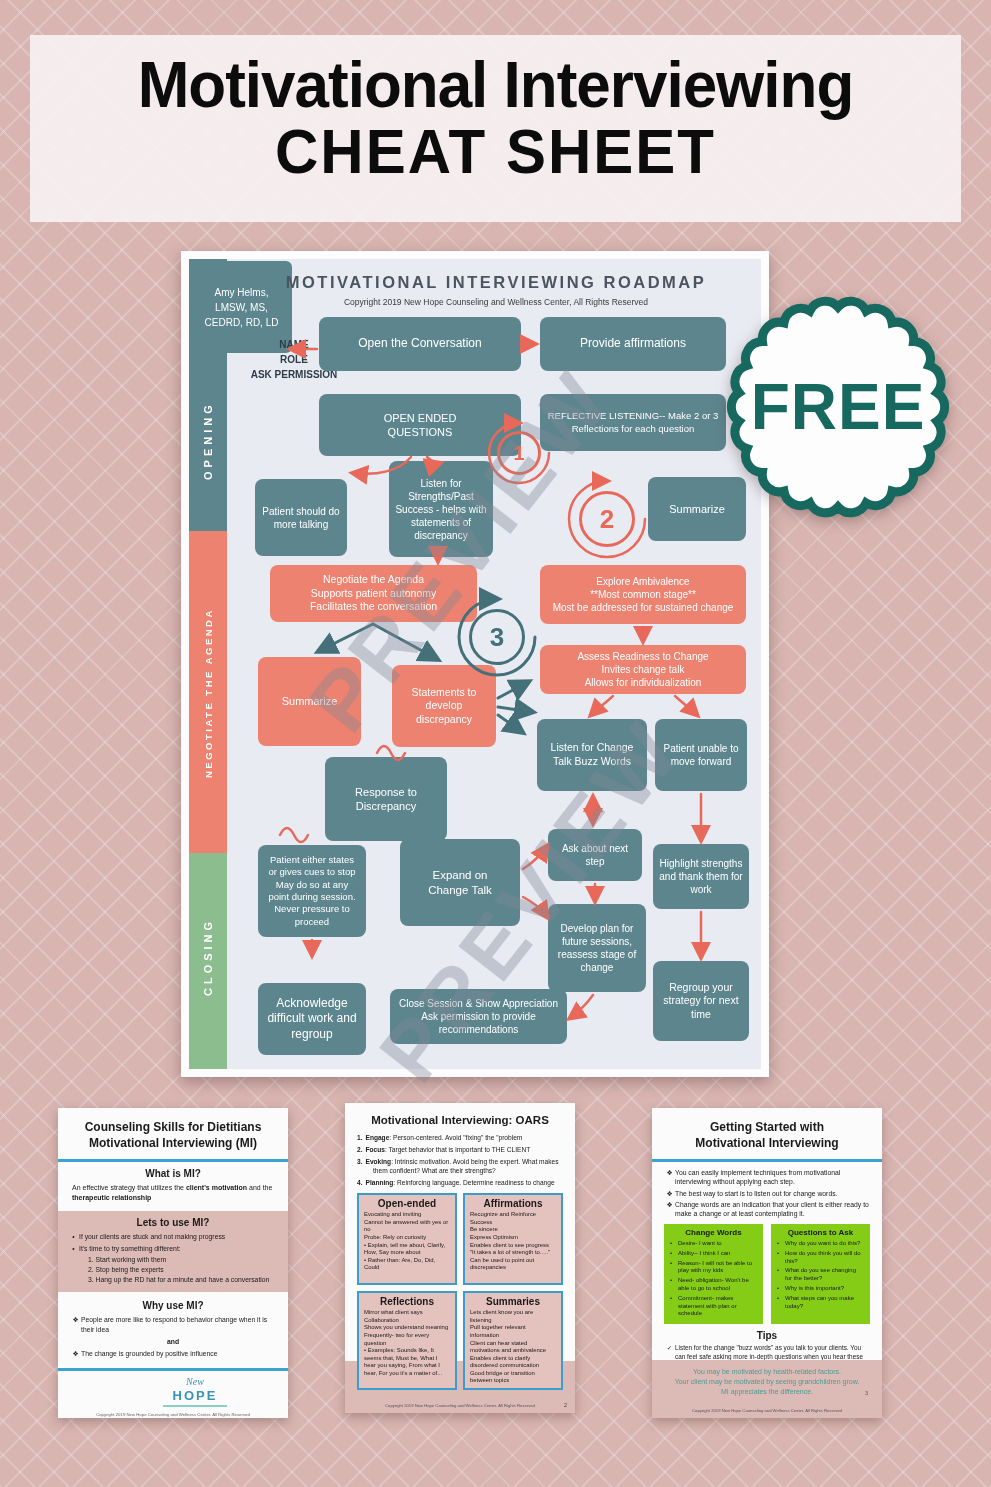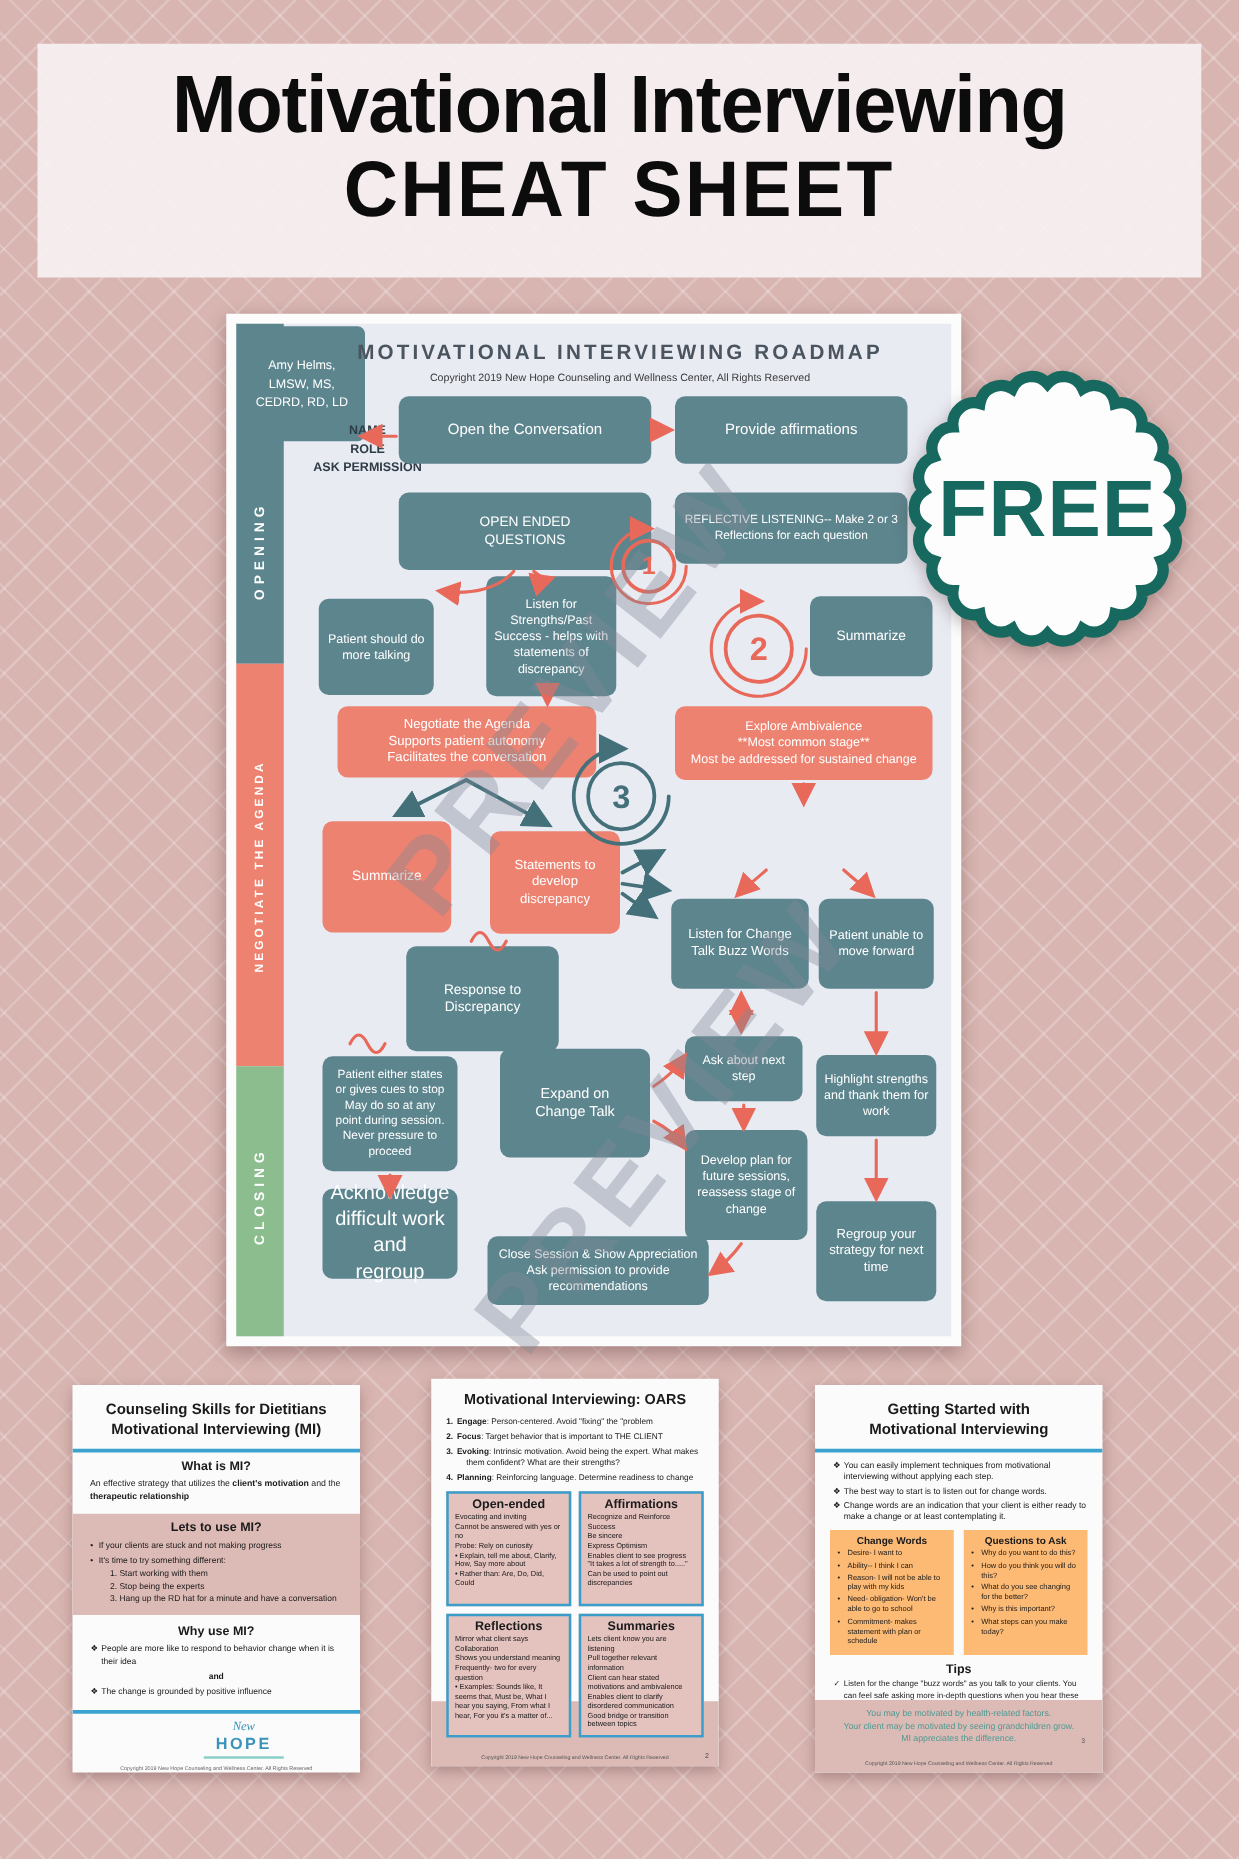--- a/index.html
+++ b/index.html
@@ -109,21 +109,21 @@
   .oars-grid { display: grid; grid-template-columns: 1fr 1fr; gap: 6px; margin: 6px 12px 0; position: relative; z-index: 2; }
   .oars-cell { border: 2.5px solid #3b9dc9; background: #e4c2be; padding: 3px 5px; min-height: 92px; }
   .cell-title { font-size: 10px; font-weight: bold; text-align: center; margin-bottom: 2px; }
   .cell-body { font-size: 5.9px; line-height: 1.28; white-space: pre-line; }
   .m-pink { position: absolute; left: 0; right: 0; bottom: 0; height: 52px; background: #dcbab6; z-index: 1; }
   .m-copy { position: absolute; bottom: 5px; left: 0; right: 0; text-align: center; font-size: 4.2px; color: #555; z-index: 3; }
   .m-page { position: absolute; bottom: 5px; right: 8px; font-size: 5.5px; color: #444; z-index: 3; }
 
   .r-bullets { padding: 0 12px; }
   .r-cols { display: flex; gap: 8px; margin: 6px 12px 0; }
-  .col-box { flex: 1; background: #fdba74; padding: 4px 6px; }
+  .col-box { flex: 1; background: #84cc16; padding: 4px 6px; }
   .col-title { font-size: 8px; font-weight: bold; text-align: center; margin-bottom: 3px; }
   .col-item { display: flex; font-size: 6px; line-height: 1.3; margin: 2px 0; }
   .col-glyph { width: 8px; flex: none; }
   .tips-h { font-size: 10px; font-weight: bold; text-align: center; margin: 6px 0 3px; }
   .tip-row { display: flex; font-size: 6.4px; line-height: 1.35; padding: 0 12px; margin-bottom: 3px; }
   .r-footer { position: absolute; left: 0; right: 0; bottom: 0; height: 58px; background: #dcbab6; }
   .r-msg { font-size: 7px; color: #4e9a93; text-align: center; line-height: 1.4; padding-top: 7px; white-space: pre-line; }
   .r-page { position: absolute; right: 14px; bottom: 22px; font-size: 5.5px; color: #555; }
   .r-copy { position: absolute; bottom: 5px; left: 0; right: 0; text-align: center; font-size: 4.2px; color: #555; }
 </style>
@@ -170,20 +170,23 @@
 Success - helps with
 statements of
 discrepancy</div>
   <div class="box teal" style="left:467px;top:226px;width:98px;height:64px;font-size:11px;">Summarize</div>
   <div class="box salmon" style="left:89px;top:314px;width:207px;height:57px;font-size:10.5px;">Negotiate the Agenda
 Supports patient autonomy
 Facilitates the conversation</div>
   <div class="box salmon" style="left:359px;top:314px;width:206px;height:59px;font-size:10px;">Explore Ambivalence
 **Most common stage**
 Most be addressed for sustained change</div>
+  <div class="box salmon" style="left:359px;top:394px;width:206px;height:49px;font-size:10px;">Assess Readiness to Change
+Invites change talk
+Allows for individualization</div>
   <div class="box salmon" style="left:77px;top:406px;width:103px;height:89px;font-size:11px;">Summarize</div>
   <div class="box salmon" style="left:211px;top:414px;width:104px;height:82px;font-size:10.5px;">Statements to
 develop
 discrepancy</div>
   <div class="box teal" style="left:474px;top:468px;width:92px;height:72px;font-size:10px;">Patient unable to
 move forward</div>
   <div class="box teal" style="left:356px;top:468px;width:110px;height:72px;font-size:10.5px;">Listen for Change
 Talk Buzz Words</div>
   <div class="box teal" style="left:144px;top:506px;width:122px;height:84px;font-size:11px;">Response to
 Discrepancy</div>
@@ -196,21 +199,21 @@
   <div class="box teal" style="left:219px;top:588px;width:120px;height:87px;font-size:11.5px;">Expand on
 Change Talk</div>
   <div class="box teal" style="left:367px;top:578px;width:94px;height:52px;font-size:10px;">Ask about next step</div>
   <div class="box teal" style="left:472px;top:593px;width:96px;height:65px;font-size:10px;">Highlight strengths
 and thank them for
 work</div>
   <div class="box teal" style="left:367px;top:653px;width:98px;height:88px;font-size:10px;">Develop plan for
 future sessions,
 reassess stage of
 change</div>
-  <div class="box teal" style="left:77px;top:700px;width:108px;height:72px;font-size:16px;">Acknowledge
+  <div class="box teal" style="left:77px;top:732px;width:108px;height:72px;font-size:12px;">Acknowledge
 difficult work and
 regroup</div>
   <div class="box teal" style="left:209px;top:738px;width:177px;height:55px;font-size:10px;">Close Session &amp; Show Appreciation
 Ask permission to provide
 recommendations</div>
   <div class="box teal" style="left:472px;top:710px;width:96px;height:80px;font-size:10.5px;">Regroup your
 strategy for next
 time</div>
 
   <div class="num-circle nc-salmon" style="left:316px;top:180px;width:44px;height:44px;font-size:20px;">1</div>

